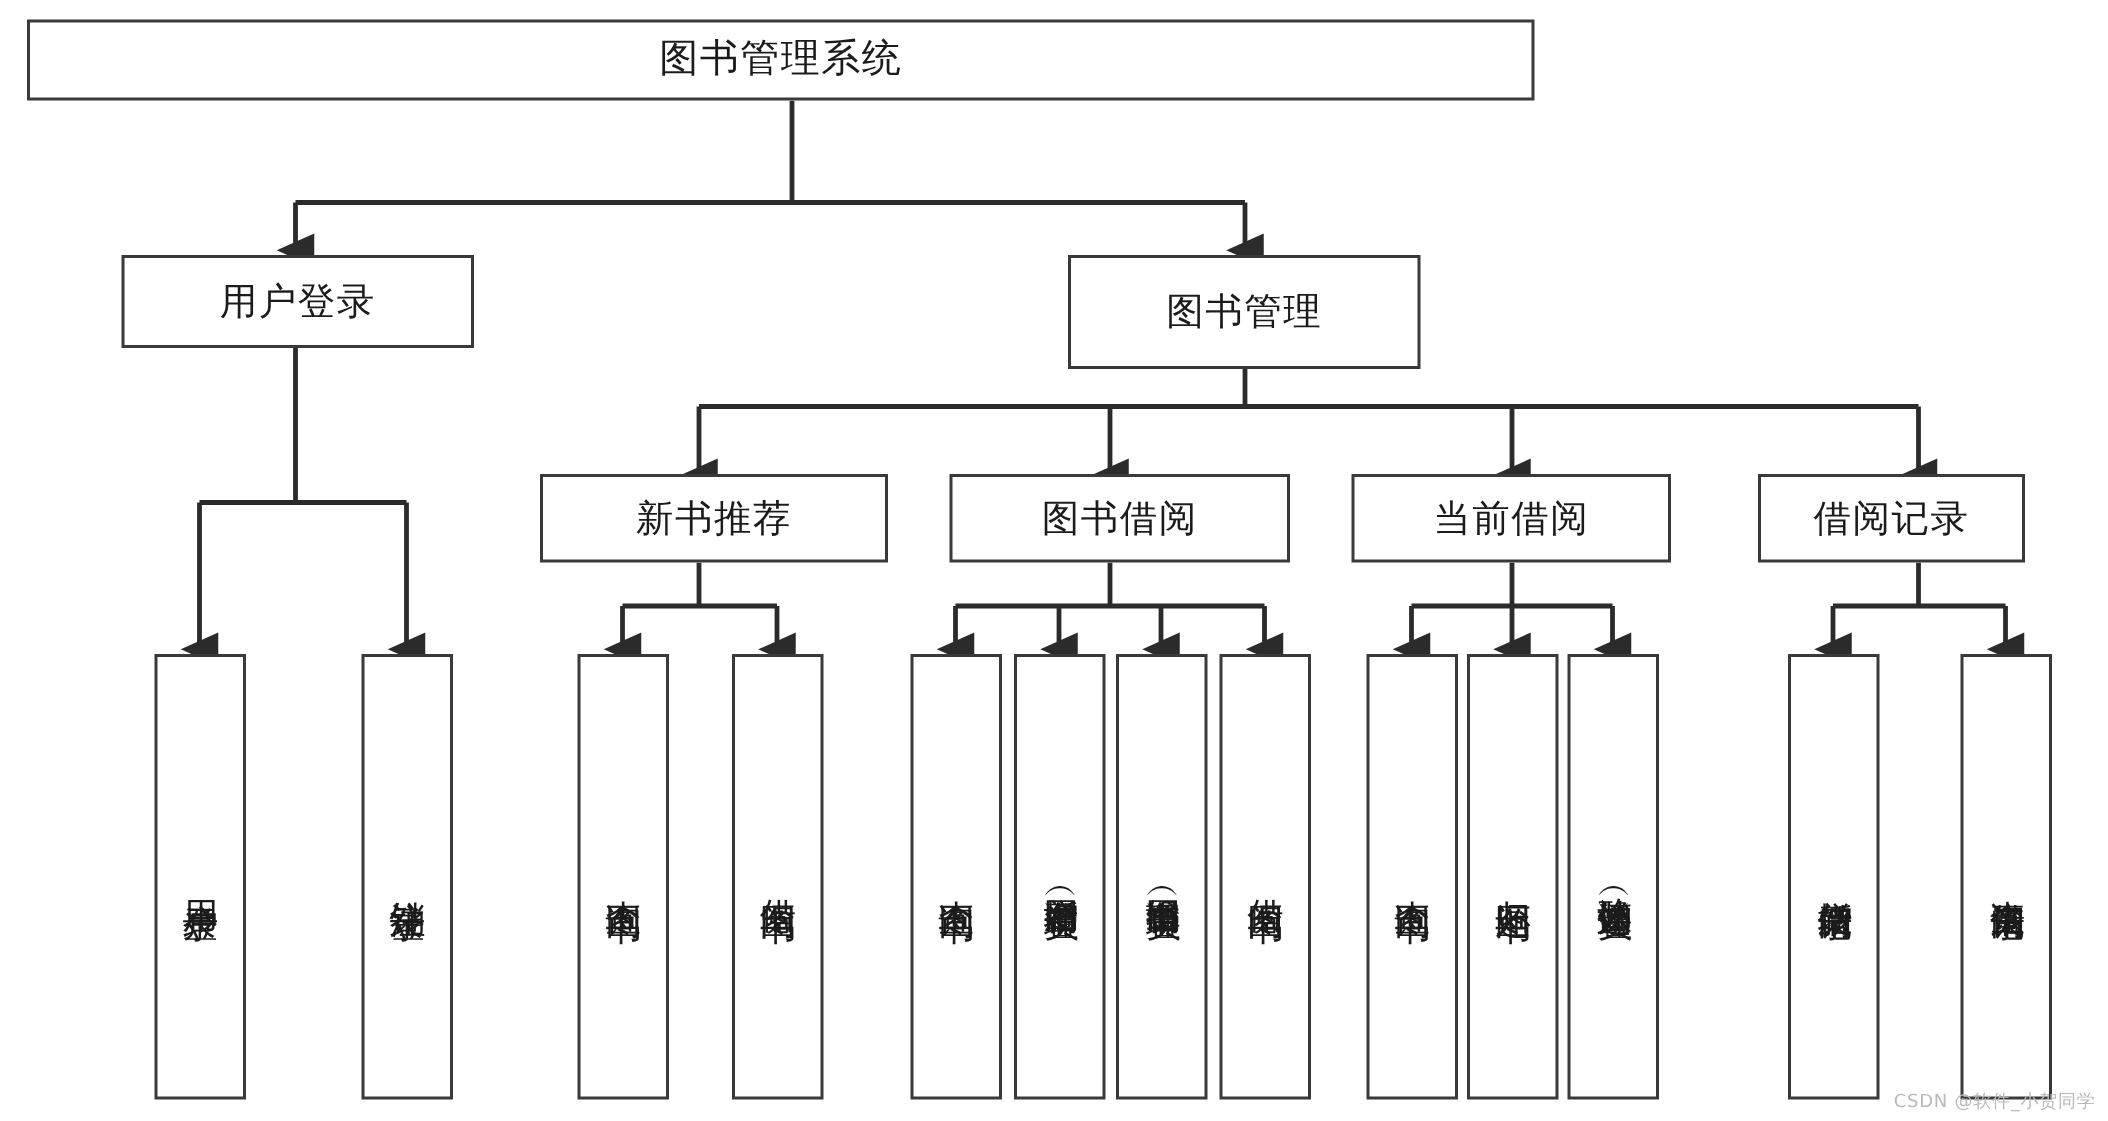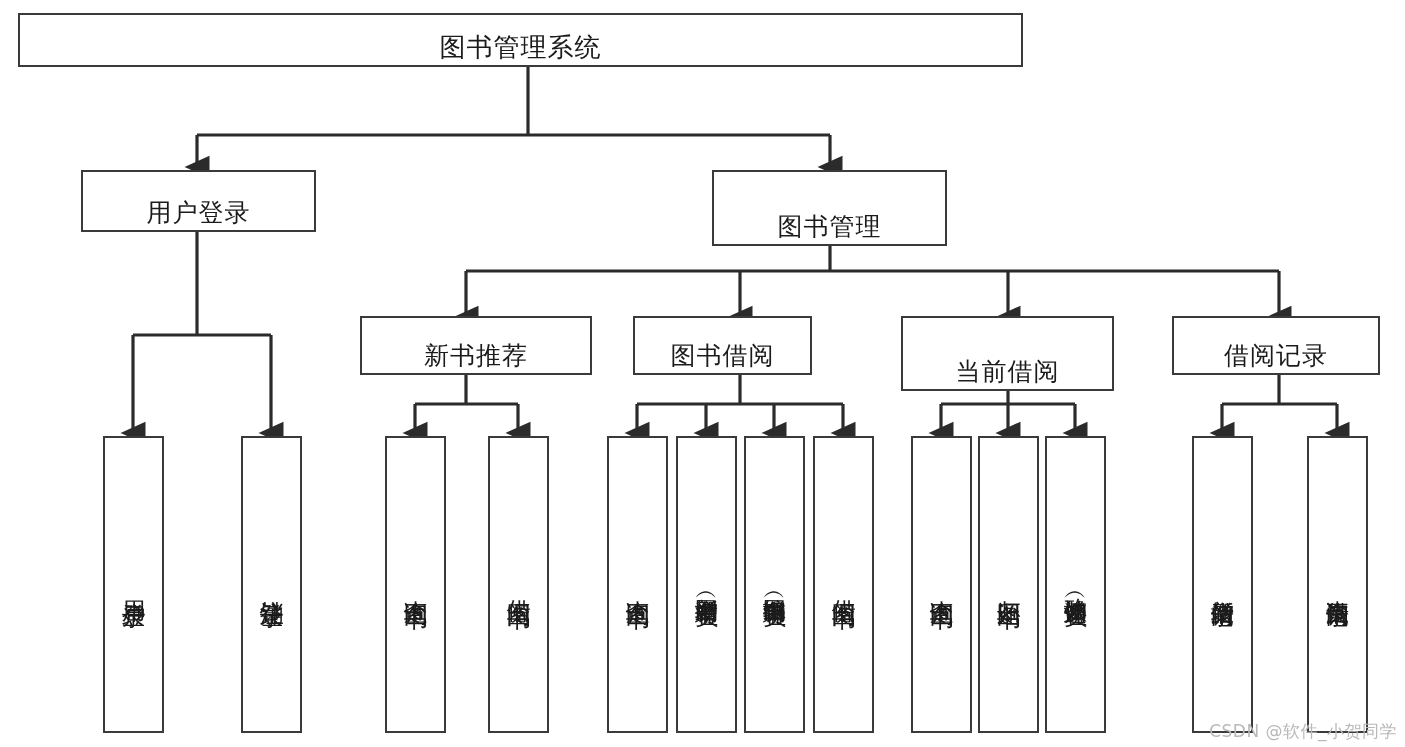--- a/index.html
+++ b/index.html
@@ -25,21 +25,21 @@
     width: 1405px;
     height: 747px;
     pointer-events: none;
   }
   .node {
     position: absolute;
     box-sizing: border-box;
     border: 2.5px solid #3a3a3a;
     background: #ffffff;
     display: flex;
-    align-items: flex-end;
+    align-items: center;
     justify-content: center;
     color: #1b1b1b;
   }
   .node.horiz {
     font-size: 25px;
     line-height: 1.2;
     letter-spacing: 1px;
     padding: 2px 6px;
   }
   .node.root {
@@ -60,21 +60,21 @@
     display: block;
   }
   .node.leaf.tall .vlabel {
     font-size: 23px;
     letter-spacing: 1px;
   }
   #watermark {
     position: absolute;
     right: 8px;
     bottom: 4px;
-    font-size: 17px;
+    font-size: 12px;
     color: #b9b9b9;
     letter-spacing: 0.5px;
     white-space: nowrap;
     font-family: "DejaVu Sans", "Liberation Sans", sans-serif;
   }
 </style>
 </head>
 <body>
 
 <div id="diagram-root">
@@ -136,27 +136,27 @@
   <div class="node horiz" style="left:81px; top:170px; width:235px; height:62px;">
     <span>用户登录</span>
   </div>
   <div class="node horiz" style="left:712px; top:170px; width:235px; height:76px;">
     <span>图书管理</span>
   </div>
 
   <div class="node horiz" style="left:360px; top:316px; width:232px; height:59px;">
     <span>新书推荐</span>
   </div>
-  <div class="node horiz" style="left:633px; top:316px; width:179px; height:59px;">
+  <div class="node horiz" style="left:633px; top:316px; width:227px; height:59px;">
     <span>图书借阅</span>
   </div>
-  <div class="node horiz" style="left:901px; top:316px; width:213px; height:75px;">
+  <div class="node horiz" style="left:901px; top:316px; width:213px; height:59px;">
     <span>当前借阅</span>
   </div>
-  <div class="node horiz" style="left:1172px; top:316px; width:208px; height:59px;">
+  <div class="node horiz" style="left:1172px; top:316px; width:178px; height:59px;">
     <span>借阅记录</span>
   </div>
 
   <div class="node leaf" style="left:103px; top:436px; width:61px; height:297px;">
     <span class="vlabel">用户登录</span>
   </div>
   <div class="node leaf" style="left:241px; top:436px; width:61px; height:297px;">
     <span class="vlabel">注销登录</span>
   </div>
 

